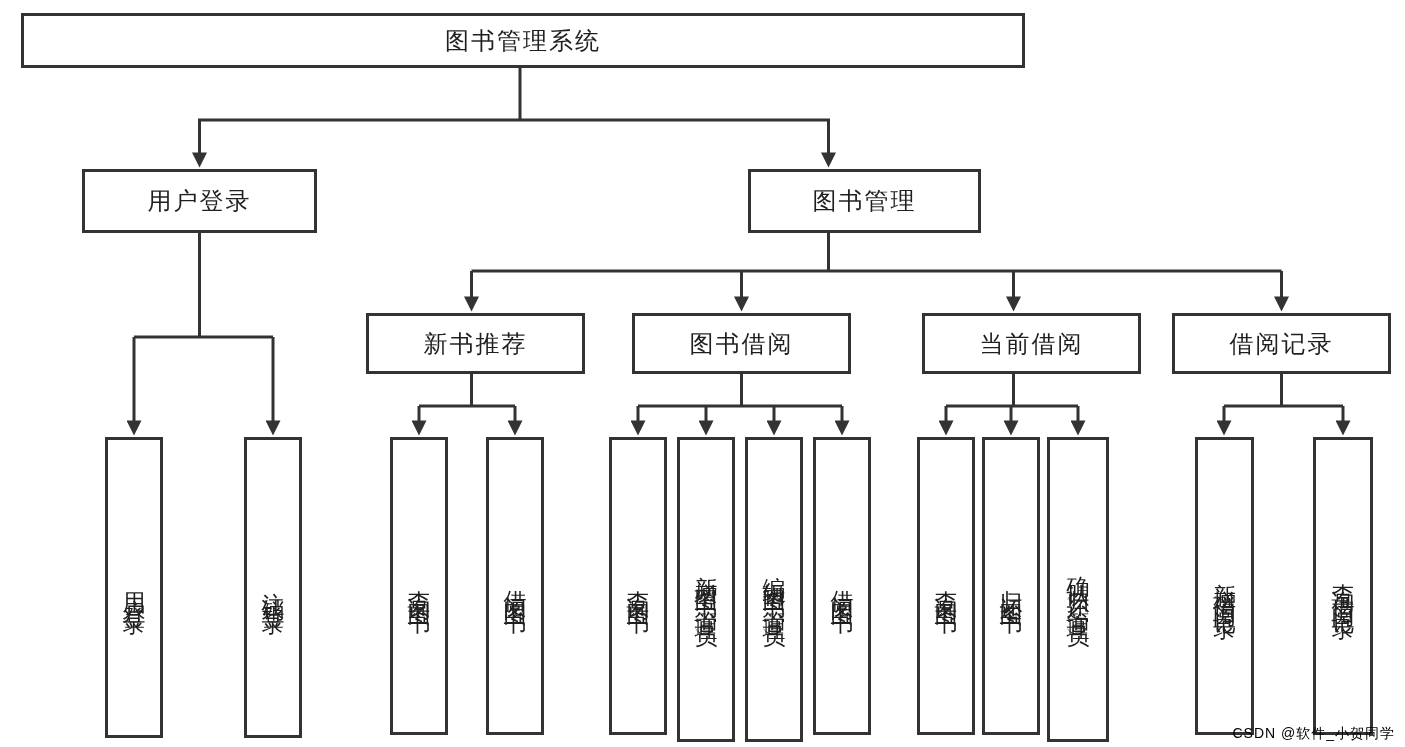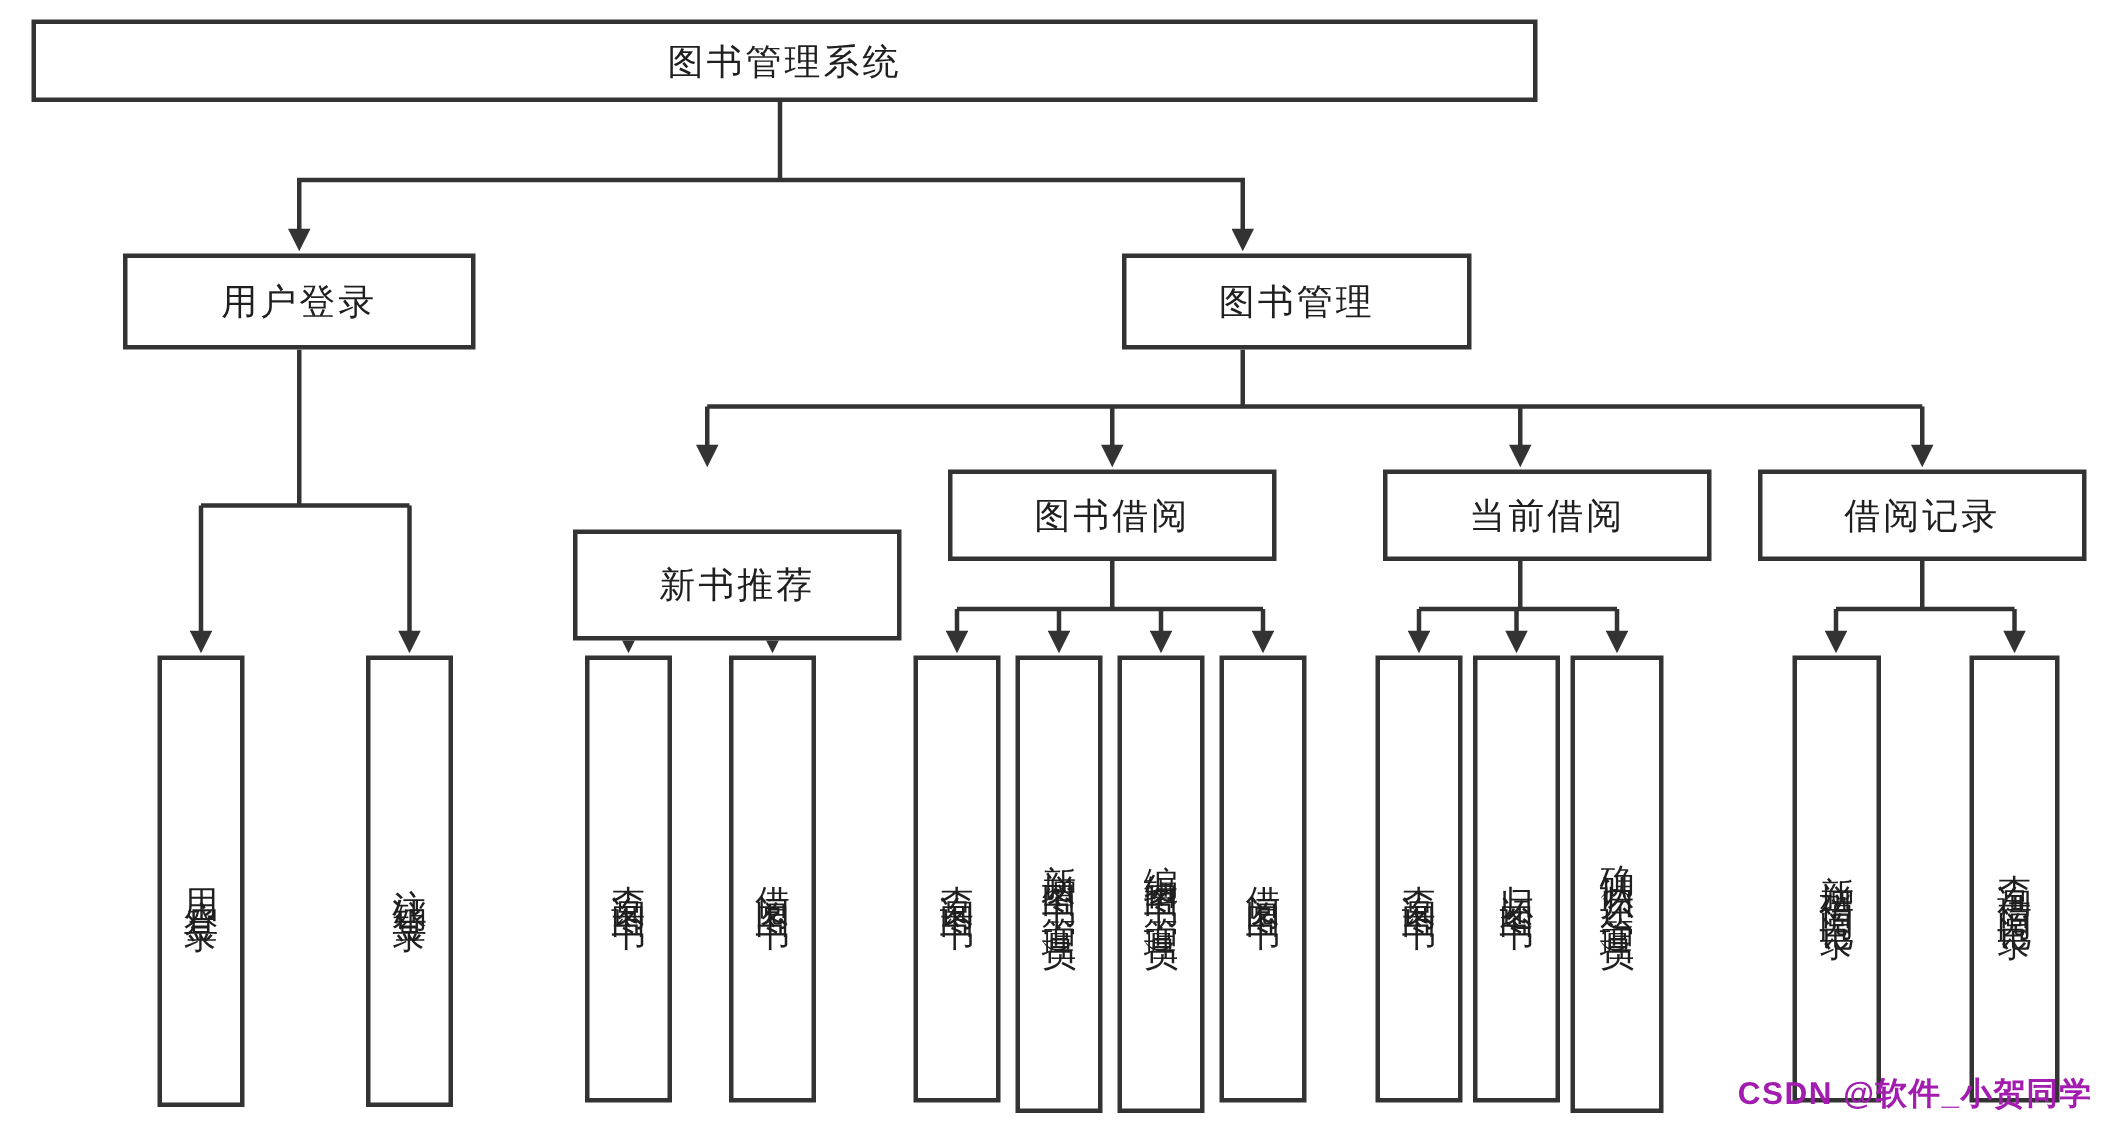--- a/index.html
+++ b/index.html
@@ -15,21 +15,21 @@
     z-index:1; font-size:24px; font-weight:500; letter-spacing:2px; color:#1f1f1f;
     text-align:left;
   }
   .leaf { font-size:23px; letter-spacing:0; }
   .leaf .vtext {
     writing-mode:vertical-rl; text-orientation:mixed;
     letter-spacing:7px; line-height:1.0; white-space:nowrap;
   }
   .watermark {
     position:absolute; right:10px; bottom:4px; z-index:2;
-    color:#a21caf; font-size:21px; letter-spacing:1px; font-weight:700;
+    color:#000000; font-size:14px; letter-spacing:1px; font-weight:400;
   }
 </style>
 </head>
 <body>
 
 <div class="canvas">
 
   <svg class="connectors" width="1405" height="747" viewBox="0 0 1405 747">
     <defs>
       <marker id="arw" viewBox="0 0 10 10" refX="7" refY="5" markerWidth="5.5" markerHeight="5" orient="auto">
@@ -84,21 +84,21 @@
     <span>图书管理系统</span>
   </div>
 
   <div class="node" style="left:82px; top:169px; width:235px; height:64px;">
     <span>用户登录</span>
   </div>
   <div class="node" style="left:712px; top:169px; width:233px; height:64px;margin-left:36px;">
     <span>图书管理</span>
   </div>
 
-  <div class="node" style="left:382px; top:313px; width:219px; height:74px;margin-top:40px;">
+  <div class="node" style="left:366px; top:313px; width:219px; height:61px;">
     <span>新书推荐</span>
   </div>
   <div class="node" style="left:632px; top:313px; width:219px; height:61px;">
     <span>图书借阅</span>
   </div>
   <div class="node" style="left:904px; top:313px; width:219px; height:61px;margin-left:18px;">
     <span>当前借阅</span>
   </div>
   <div class="node" style="left:1172px; top:313px; width:219px; height:61px;">
     <span>借阅记录</span>

